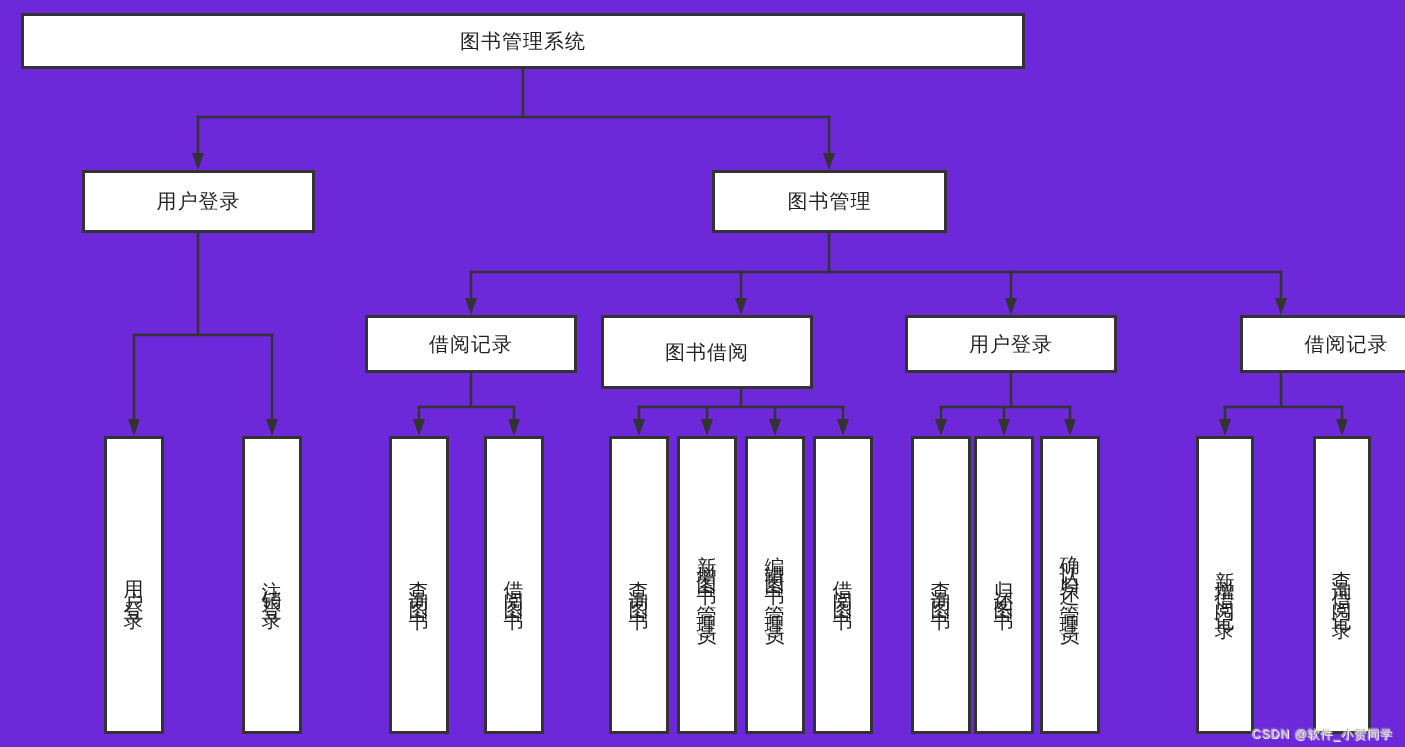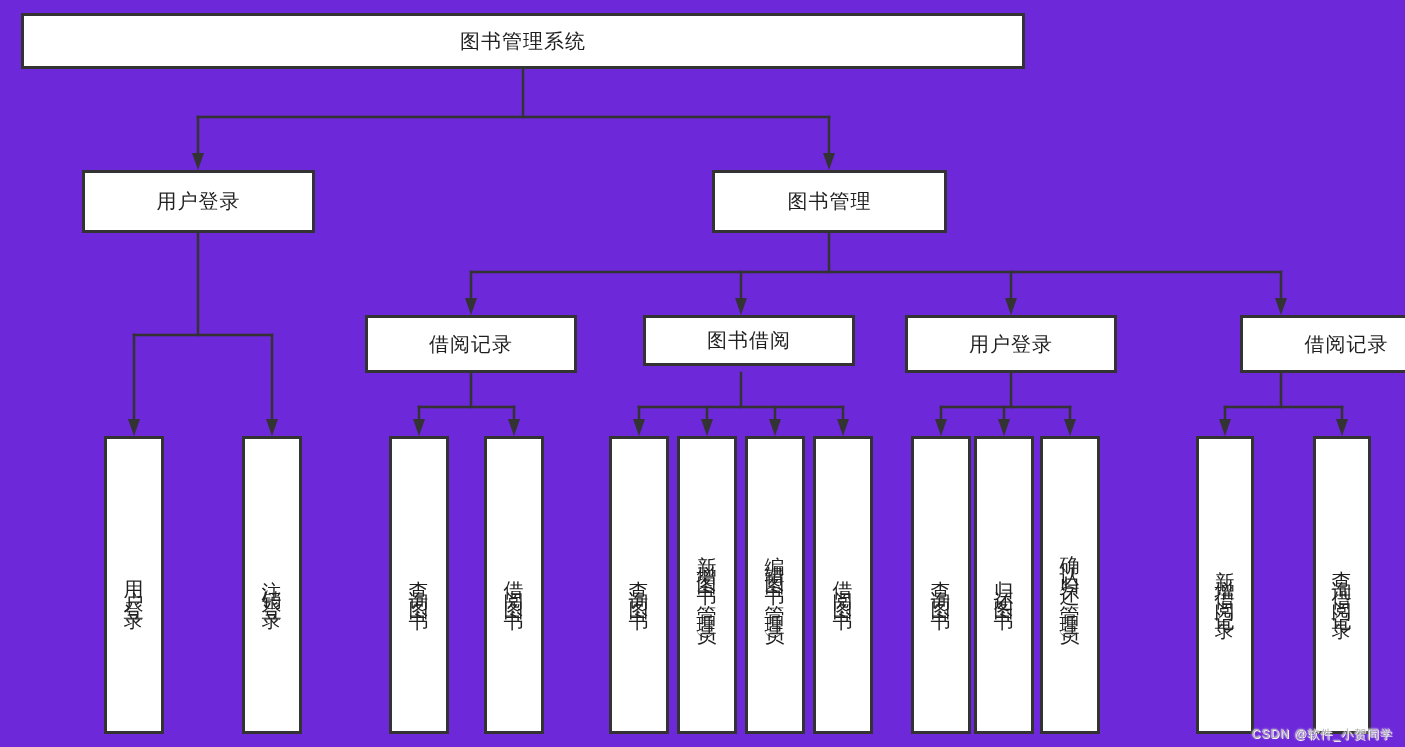--- a/index.html
+++ b/index.html
@@ -110,21 +110,21 @@
   <div class="node" style="left:82px; top:170px; width:233px; height:63px;">
     <span>用户登录</span>
   </div>
   <div class="node" style="left:712px; top:170px; width:235px; height:63px;">
     <span>图书管理</span>
   </div>
 
   <div class="node" style="left:365px; top:315px; width:212px; height:58px;">
     <span>借阅记录</span>
   </div>
-  <div class="node" style="left:643px; top:315px; width:212px; height:51px;">
+  <div class="node" style="left:601px; top:315px; width:212px; height:74px;">
     <span>图书借阅</span>
   </div>
   <div class="node" style="left:905px; top:315px; width:212px; height:58px;">
     <span>用户登录</span>
   </div>
   <div class="node" style="left:1240px; top:315px; width:213px; height:58px;">
     <span>借阅记录</span>
   </div>
 
   <div class="node vnode" style="left:104px; top:436px; width:60px; height:298px;">

